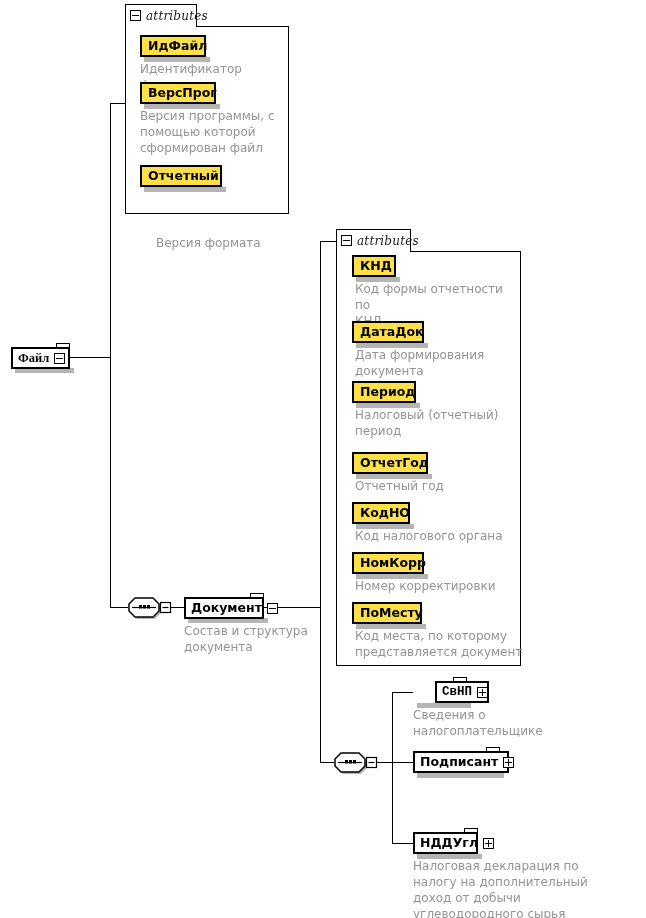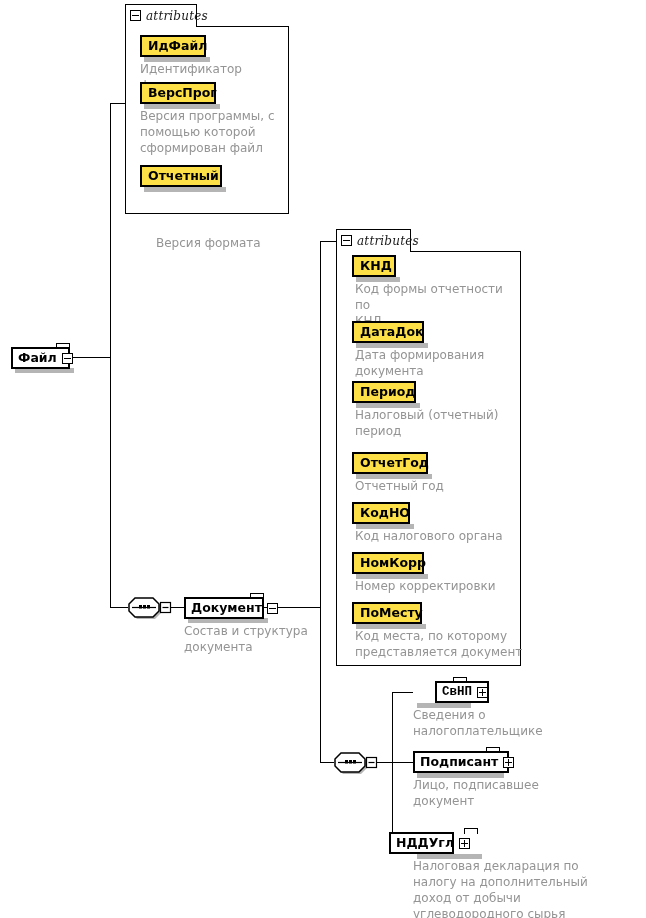--- a/index.html
+++ b/index.html
@@ -188,21 +188,21 @@
   <div class="hline" style="left:320px; top:762px; width:14px;"></div>
 
   <div class="hline" style="left:377px; top:762px; width:15px;"></div>
   <div class="vline" style="left:392px; top:692px; height:151px;"></div>
   <div class="hline" style="left:392px; top:692px; width:21px;"></div>
   <div class="hline" style="left:392px; top:762px; width:21px;"></div>
   <div class="hline" style="left:392px; top:843px; width:21px;"></div>
 
   <div class="node-shadow" style="left:15px; top:368px; width:59px; height:5px;"></div>
   <div class="corner-notch" style="left:56px; top:343px; width:14px; height:6px;"></div>
-  <div class="elem-box" style="left:11px; top:347px; width:59px;">
+  <div class="elem-box" style="left:11px; top:347px; width:59px;font-family:Liberation Serif, serif;">
     <span class="eb-label">Файл</span>
     <span class="pm-box"></span>
   </div>
 
   <div class="attr-panel">
     <div class="attr-body" style="left:125px; top:26px; width:164px; height:188px;"></div>
     <div class="tab-notch" style="left:126px; top:25px; width:70px;"></div>
     <div class="attr-tab" style="left:125px; top:4px; width:72px;">
       <span class="pm-box"></span>
       <span class="tab-label">attributes</span>
@@ -327,26 +327,24 @@
   </div>
   <div class="desc" style="left:413px; top:707px; width:200px;">Сведения о
 налогоплательщике</div>
 
   <div class="node-shadow" style="left:417px; top:773px; width:87px; height:5px;"></div>
   <div class="corner-notch" style="left:486px; top:747px; width:14px; height:6px;"></div>
   <div class="elem-box" style="left:413px; top:751px; width:96px;">
     <span class="eb-label">Подписант</span>
     <span class="pm-box plus"></span>
   </div>
-  <div class="desc" style="left:413px; top:777px; width:200px;">Лицо, подписавшее
-документ</div>
 
   <div class="node-shadow" style="left:417px; top:854px; width:65px; height:5px;"></div>
   <div class="corner-notch" style="left:464px; top:828px; width:14px; height:6px;"></div>
-  <div class="elem-box" style="left:389px; top:832px; width:65px;">
+  <div class="elem-box" style="left:413px; top:832px; width:65px;">
     <span class="eb-label">НДДУгл</span>
     <span class="pm-box plus"></span>
   </div>
   <div class="desc" style="left:413px; top:858px; width:205px;">Налоговая декларация по
 налогу на дополнительный
 доход от добычи
 углеводородного сырья</div>
 
 </div>
 

